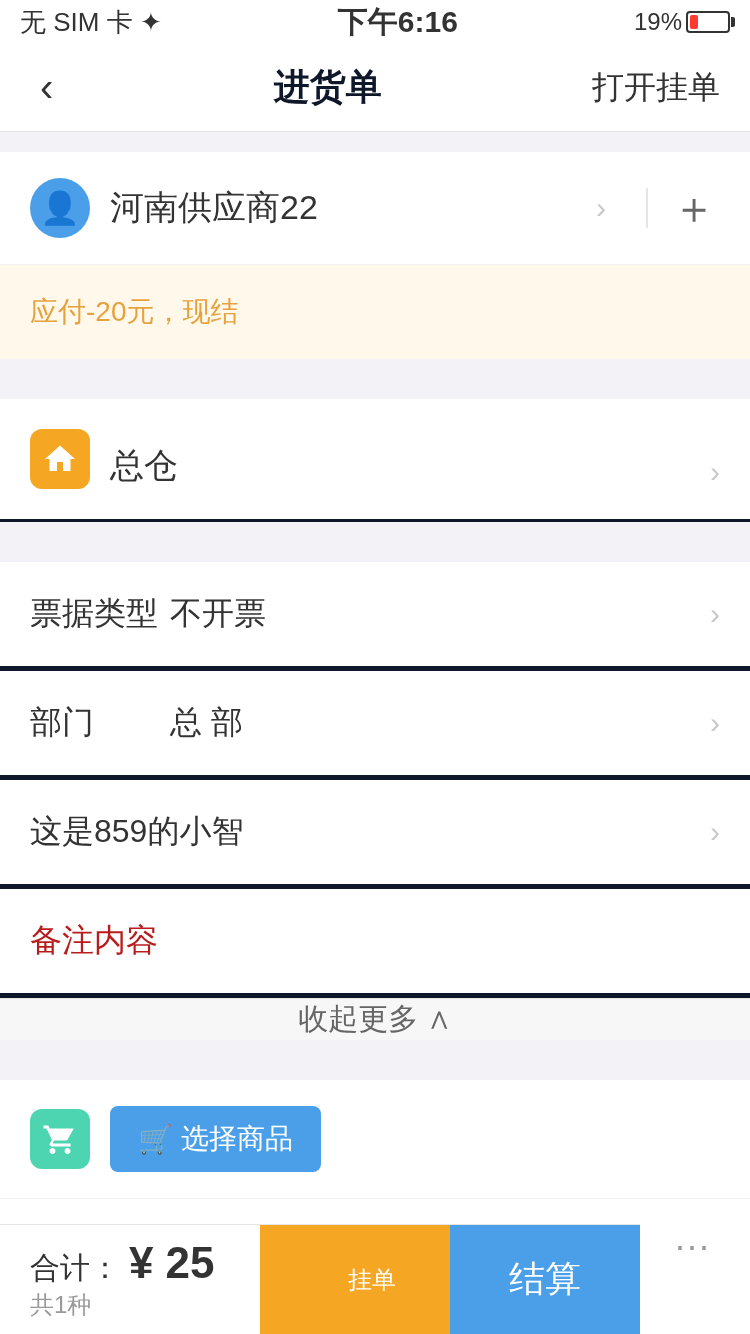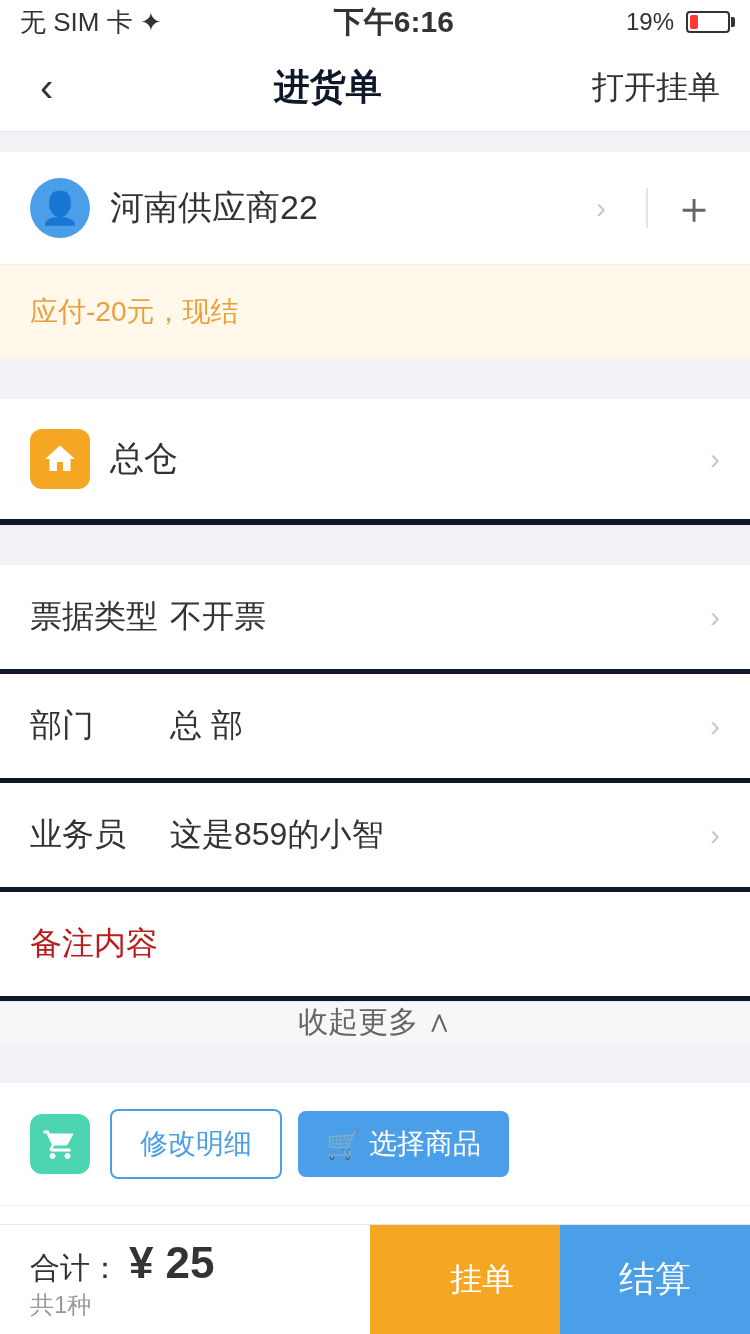--- a/index.html
+++ b/index.html
@@ -19,21 +19,21 @@
       background: #fff;
       display: flex;
       align-items: center;
       justify-content: space-between;
       padding: 0 20px;
       font-size: 28px;
       font-weight: 500;
     }
     .status-left { font-size: 26px; color: #333; }
     .status-center { font-size: 30px; font-weight: 600; }
-    .status-right { display: flex; align-items: center; gap: 8px; font-size: 24px; }
+    .status-right { display: flex; align-items: center; gap: 0; font-size: 24px; }
     .battery-icon {
       display: inline-block;
       width: 44px;
       height: 22px;
       border: 2px solid #333;
       border-radius: 4px;
       position: relative;
       margin-left: 4px;
     }
     .battery-icon::after {
@@ -143,24 +143,24 @@
     .notice-bar {
       background: #fff8eb;
       padding: 28px 30px;
       font-size: 28px;
       color: #e6a23c;
     }
 
     
     .row-item {
       display: flex;
-      align-items: center;
+      align-items: flex-end;
       padding: 30px 30px;
       background: #fff;
-      border-bottom: 6px solid #0f172a;
+      border-bottom: 3px solid #0f172a;
       cursor: pointer;
     }
     .row-icon-wrap {
       width: 60px;
       height: 60px;
       border-radius: 12px;
       background: #f5a623;
       display: flex;
       align-items: center;
       justify-content: center;
@@ -306,21 +306,21 @@
       font-size: 36px;
       cursor: pointer;
       padding: 0 10px;
     }
 
     
     .bottom-bar {
       position: fixed;
       bottom: 0;
       left: 0;
-      width: 750px;
+      width: 640px;
       height: 110px;
       display: flex;
       background: #fff;
       border-top: 1px solid #e5e5e5;
     }
     .total-section {
       flex: 1;
       display: flex;
       flex-direction: column;
       justify-content: center;
@@ -336,21 +336,21 @@
       color: #333;
     }
     .total-count {
       font-size: 24px;
       color: #999;
     }
     .btn-hang {
       width: 190px;
       background: #f5a623;
       color: #fff;
-      font-size: 32px;
+      font-size: 24px;
       border: none;
       cursor: pointer;
       display: flex;
       align-items: center;
       justify-content: center;
       padding-left: 34px;
     }
     .btn-settle {
       width: 190px;
       background: #4a9fe8;
@@ -420,21 +420,20 @@
     <span class="field-chevron">›</span>
   </div>
 
   <div class="field-row">
     <span class="field-label">部门</span>
     <span class="field-value">总 部</span>
     <span class="field-chevron">›</span>
   </div>
 
   <div class="field-row">
-    <span class="field-label">业务员</span>
     <span class="field-value">这是859的小智</span>
     <span class="field-chevron">›</span>
   </div>
 
   <div class="field-row">
     <span class="field-value field-placeholder">备注内容</span>
   </div>
 
   <div class="collapse-bar">
     <span>收起更多 ∧</span>
@@ -442,21 +441,20 @@
 </div>
 
 <div class="section-divider"></div>
 <div class="section">
   <div class="products-header">
     <div class="products-icon-wrap">
       <svg viewBox="0 0 24 24" xmlns="http://www.w3.org/2000/svg">
         <path d="M7 18c-1.1 0-2 .9-2 2s.9 2 2 2 2-.9 2-2-.9-2-2-2zm10 0c-1.1 0-2 .9-2 2s.9 2 2 2 2-.9 2-2-.9-2-2-2zm-8.9-5h7.45c.75 0 1.41-.41 1.75-1.03l3.86-7H5.21l-.94-2H1v2h2l3.6 7.59-1.35 2.44C4.52 15.37 5.48 17 7 17h12v-2H7.42c-.14 0-.25-.11-.25-.25l.03-.12.9-1.63z"></path>
       </svg>
     </div>
-    <button class="btn-outline">修改明细</button>
     <button class="btn-primary">
       <span>🛒</span>
       <span>选择商品</span>
     </button>
   </div>
 
   <div class="product-item">
     <div class="product-thumb">
       <span class="owl-icon">🦉</span>
     </div>

